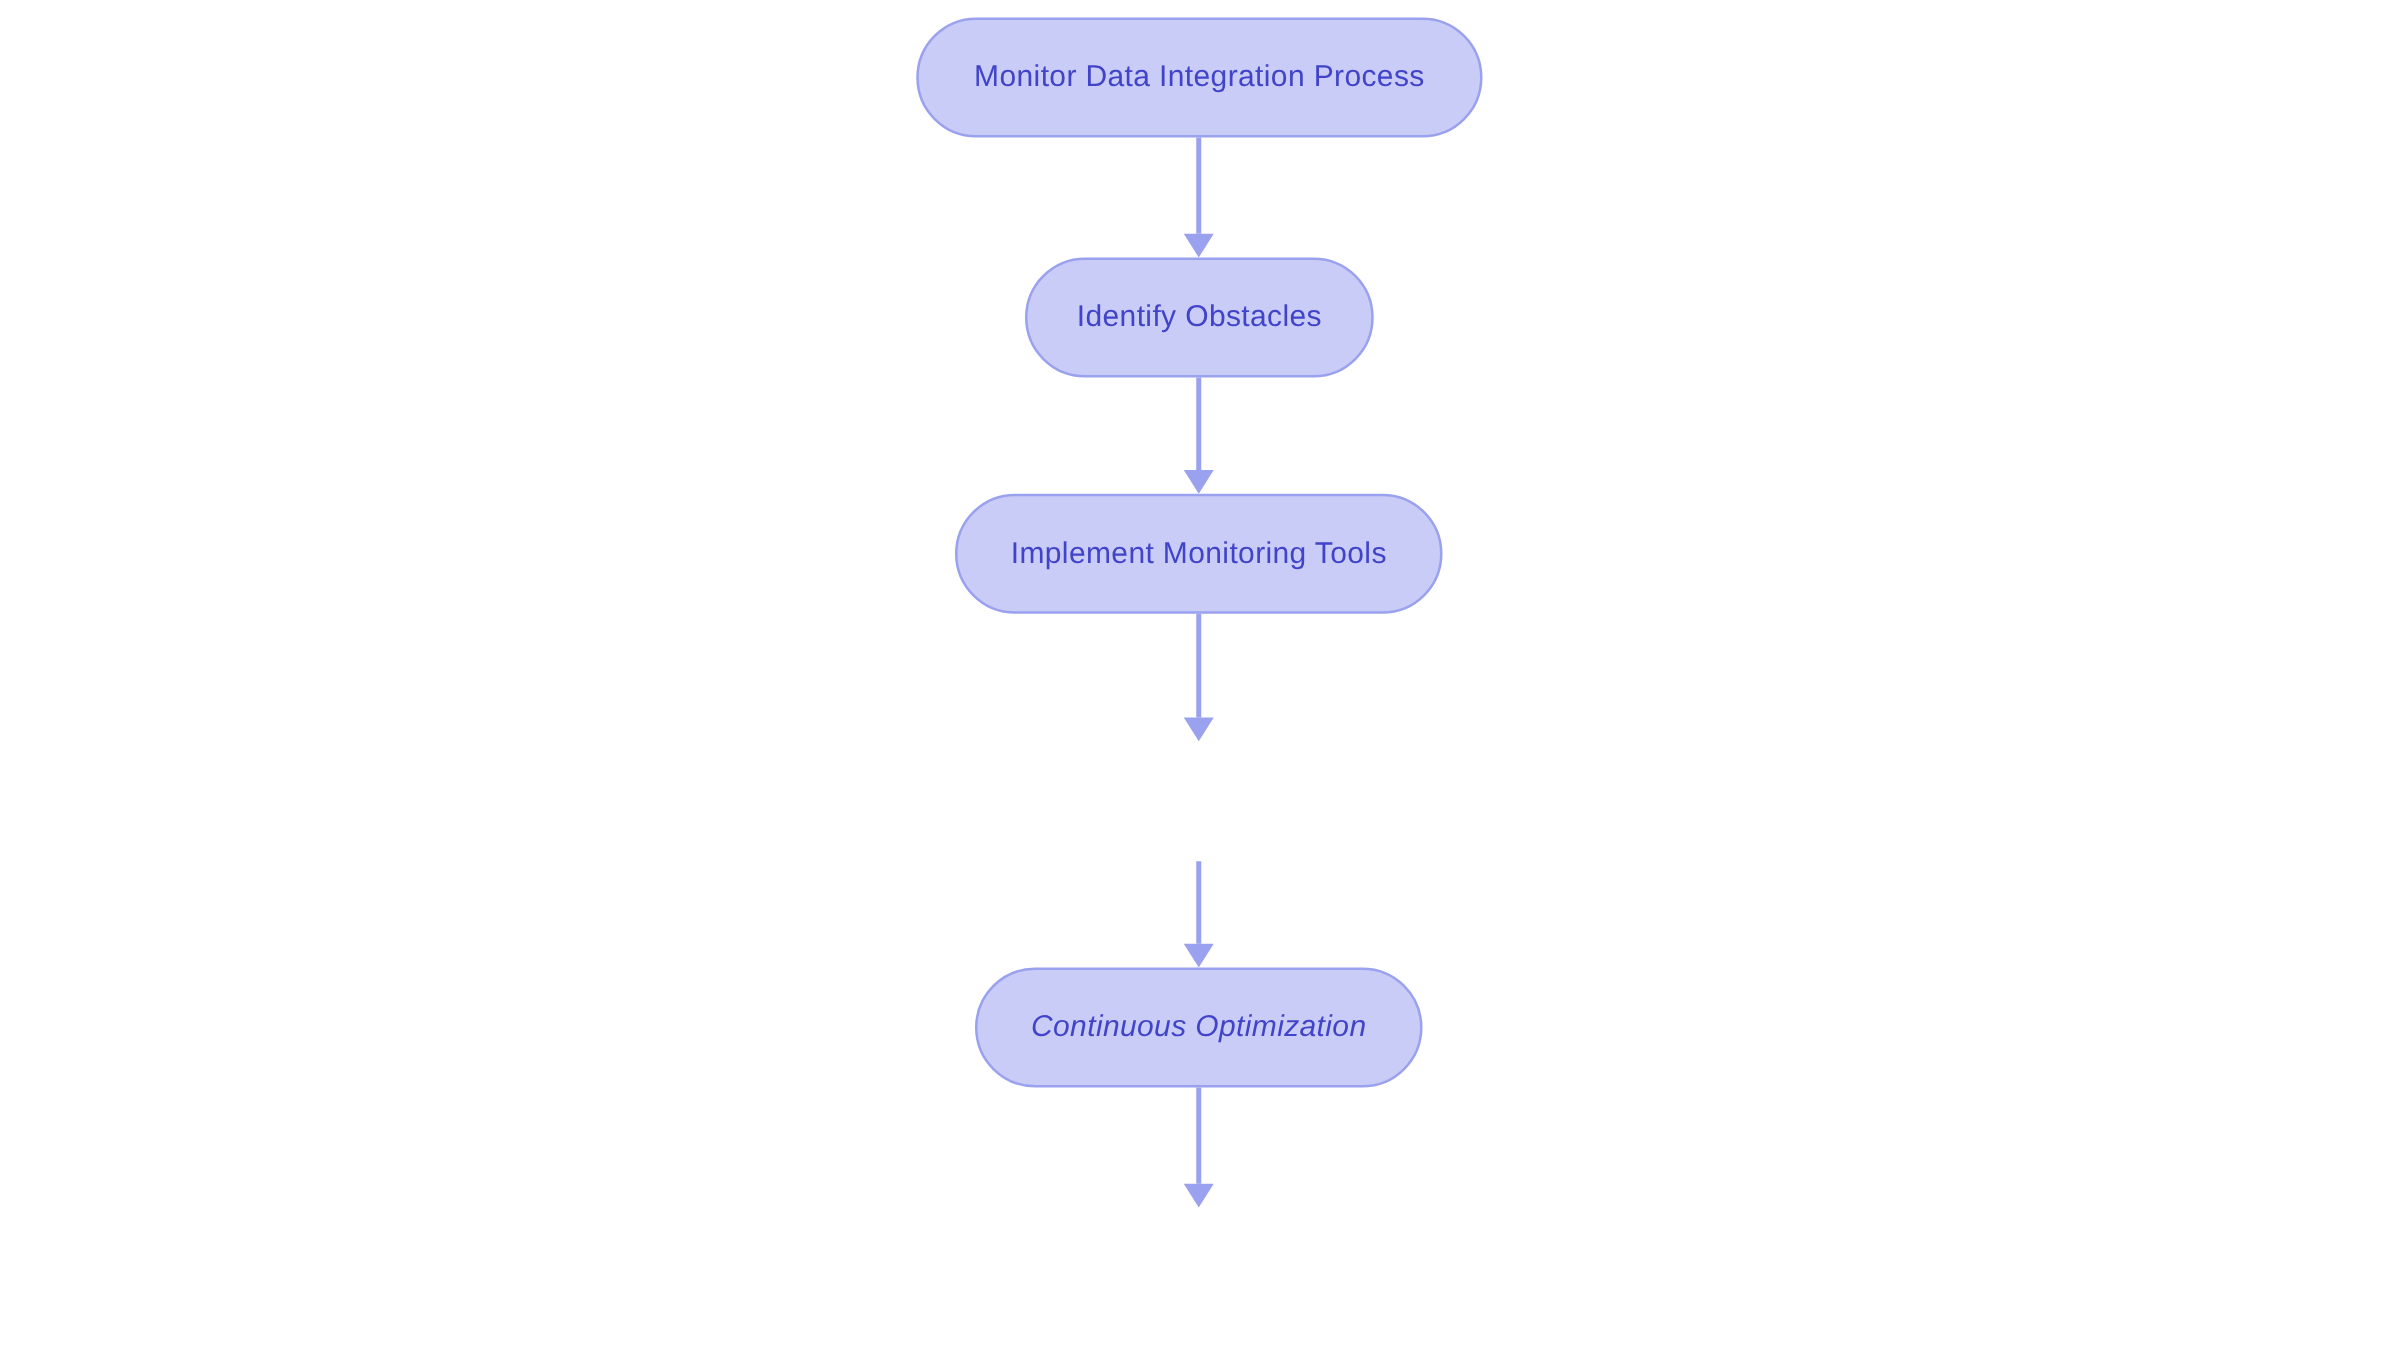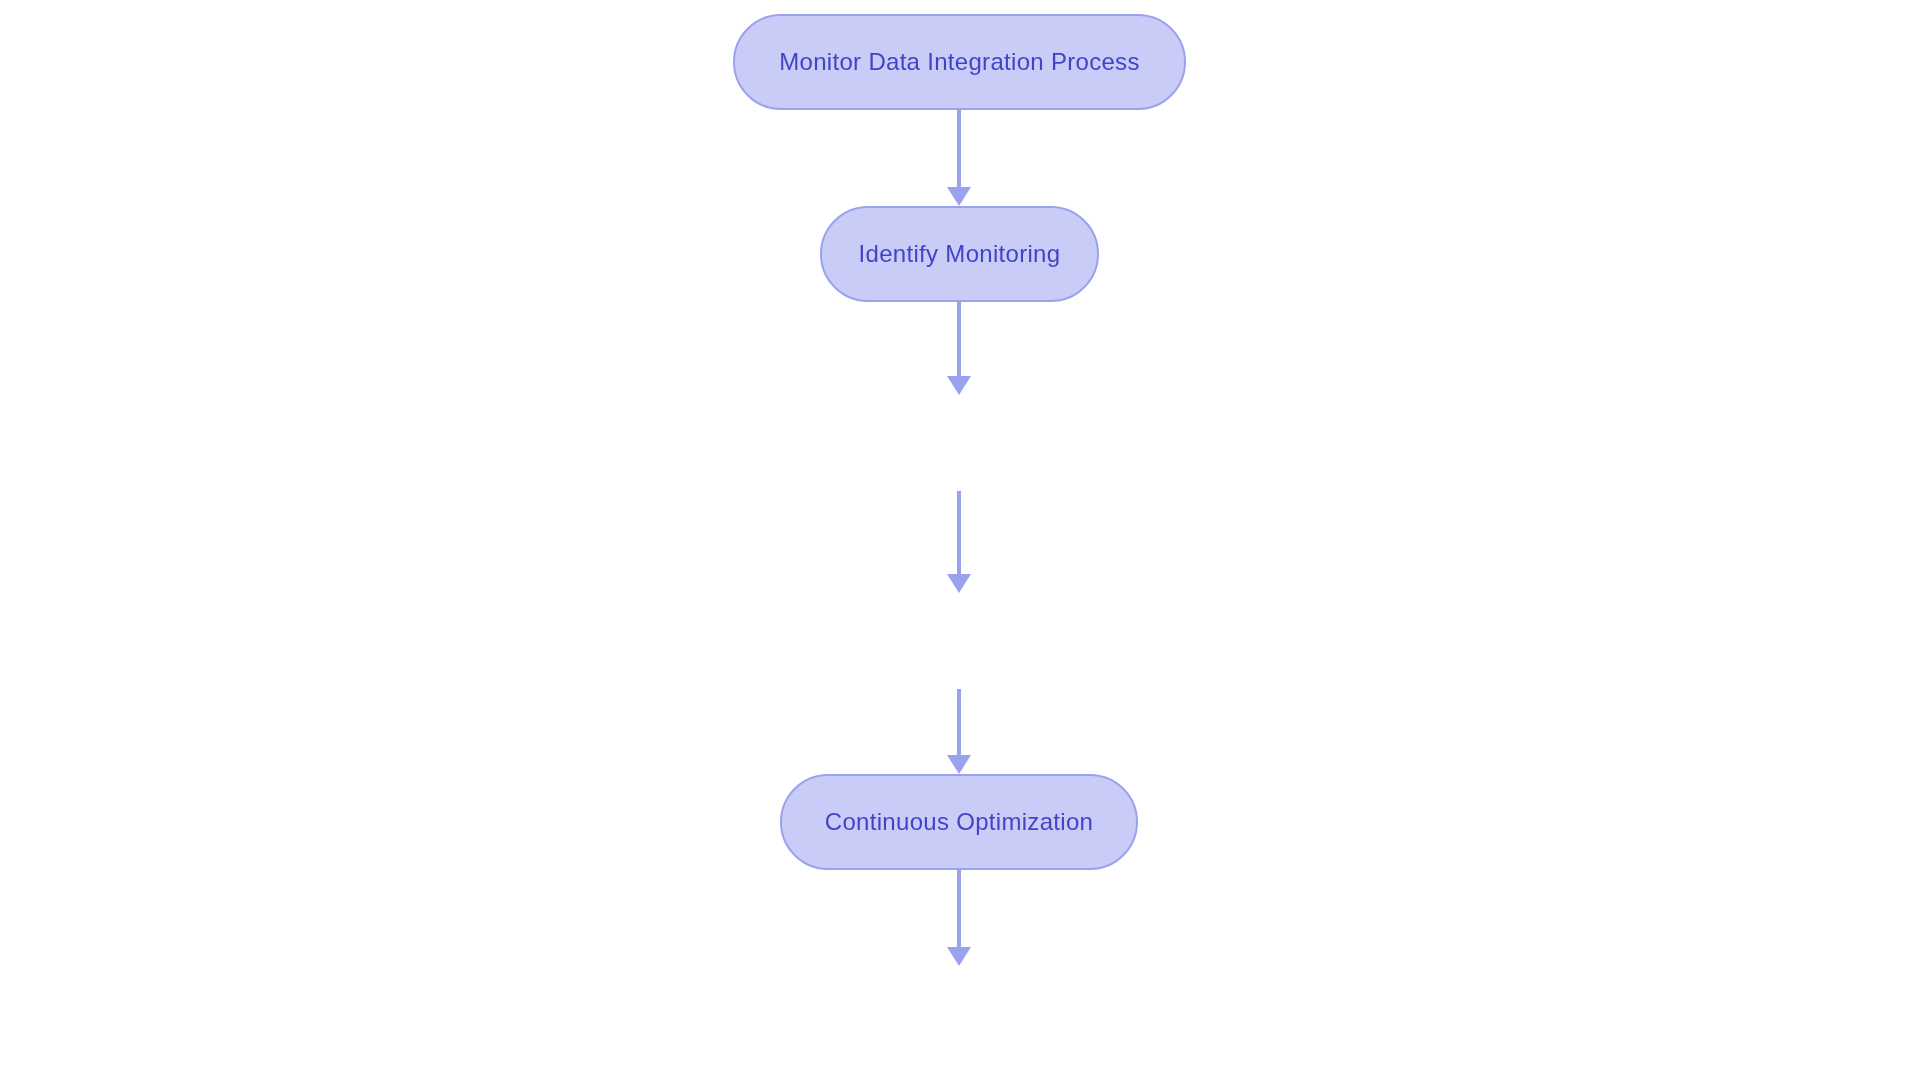--- a/index.html
+++ b/index.html
@@ -36,21 +36,21 @@
     font-size: 24px;
     font-weight: 400;
     letter-spacing: 0.3px;
     white-space: nowrap;
   }
   
   .n1 { top: 14px;  left: 733px; width: 453px; }
   .n2 { top: 206px; left: 820px; width: 279px; }
   .n3 { top: 395px; left: 764px; width: 390px; }
   .n4 { top: 593px; left: 830px; width: 258px; }
-  .n5 { top: 774px; left: 780px; width: 358px; }
+  .n5 { top: 774px; left: 780px; width: 358px; font-style: italic; }
   .n6 { top: 966px; left: 714px; width: 491px; }
 
   .arrow {
     position: absolute;
     left: 947px;            
     width: 24px;
     display: flex;
     flex-direction: column;
     align-items: center;
   }
@@ -81,28 +81,31 @@
   <div class="node n1">
     <span class="node-label">Monitor Data Integration Process</span>
   </div>
 
   <div class="arrow a1">
     <div class="arrow-line"></div>
     <div class="arrow-head"></div>
   </div>
 
   <div class="node n2">
-    <span class="node-label">Identify Monitoring</span>
+    <span class="node-label">Identify Obstacles</span>
   </div>
 
   <div class="arrow a2">
     <div class="arrow-line"></div>
     <div class="arrow-head"></div>
   </div>
 
+  <div class="node n3">
+    <span class="node-label">Implement Monitoring Tools</span>
+  </div>
 
   <div class="arrow a3">
     <div class="arrow-line"></div>
     <div class="arrow-head"></div>
   </div>
 
 
   <div class="arrow a4">
     <div class="arrow-line"></div>
     <div class="arrow-head"></div>

